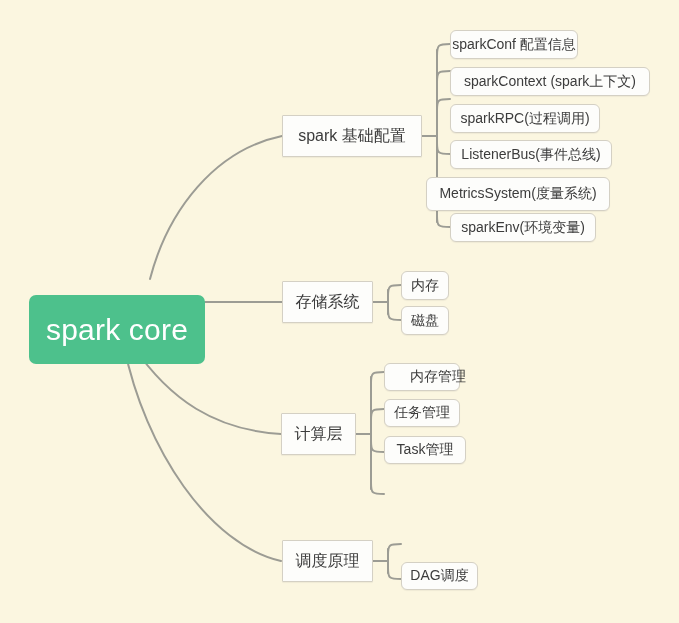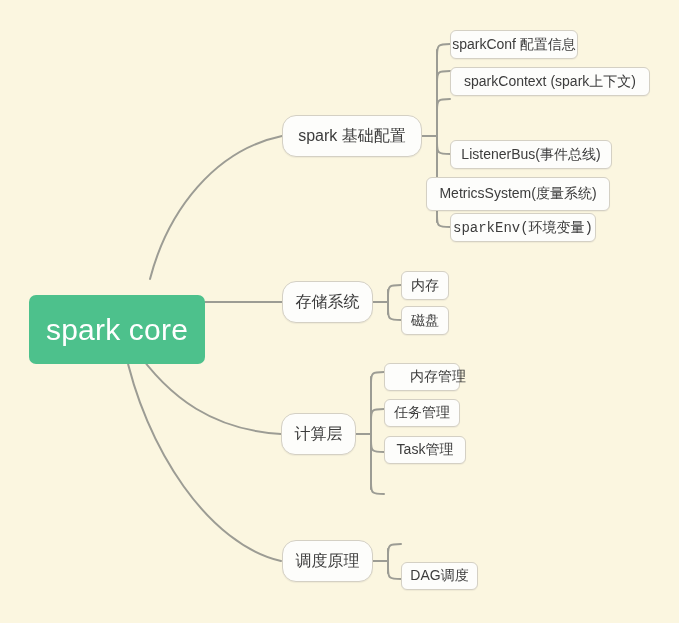--- a/index.html
+++ b/index.html
@@ -37,21 +37,21 @@
   .root-node {
     background: #4dc18c;
     color: #ffffff;
     border-radius: 7px;
     font-size: 30px;
     letter-spacing: 0.2px;
   }
   .branch-node {
     background: #fdfdfb;
     border: 1px solid #d4d0c4;
-    border-radius: 14px;
+    border-radius: 1px;
     color: #3c3c3c;
     font-size: 16px;
     box-shadow: 0 1px 1px rgba(0,0,0,0.05);
   }
   .leaf-node {
     background: #fdfdfb;
     border: 1px solid #d4d0c4;
     border-radius: 6px;
     color: #3c3c3c;
     font-size: 14px;
@@ -106,27 +106,30 @@
   <div class="node branch-node" style="left:282px; top:115px; width:140px; height:42px;">
     <span>spark 基础配置</span>
   </div>
 
   <div class="node leaf-node" style="left:450px; top:30px; width:128px; height:29px;">
     <span>sparkConf 配置信息</span>
   </div>
   <div class="node leaf-node" style="left:450px; top:67px; width:200px; height:29px;">
     <span>sparkContext (spark上下文)</span>
   </div>
+  <div class="node leaf-node" style="left:450px; top:104px; width:150px; height:29px;">
+    <span>sparkRPC(过程调用)</span>
+  </div>
   <div class="node leaf-node" style="left:450px; top:140px; width:162px; height:29px;">
     <span>ListenerBus(事件总线)</span>
   </div>
   <div class="node leaf-node" style="left:426px; top:177px; width:184px; height:34px;">
     <span>MetricsSystem(度量系统)</span>
   </div>
-  <div class="node leaf-node" style="left:450px; top:213px; width:146px; height:29px;font-family:Liberation Mono, monospace;">
+  <div class="node leaf-node" style="left:450px; top:213px; width:146px; height:29px;">
     <span>sparkEnv(环境变量)</span>
   </div>
 
   <div class="node branch-node" style="left:282px; top:281px; width:91px; height:42px;">
     <span>存储系统</span>
   </div>
   <div class="node leaf-node" style="left:401px; top:271px; width:48px; height:29px;">
     <span>内存</span>
   </div>
   <div class="node leaf-node" style="left:401px; top:306px; width:48px; height:29px;">

